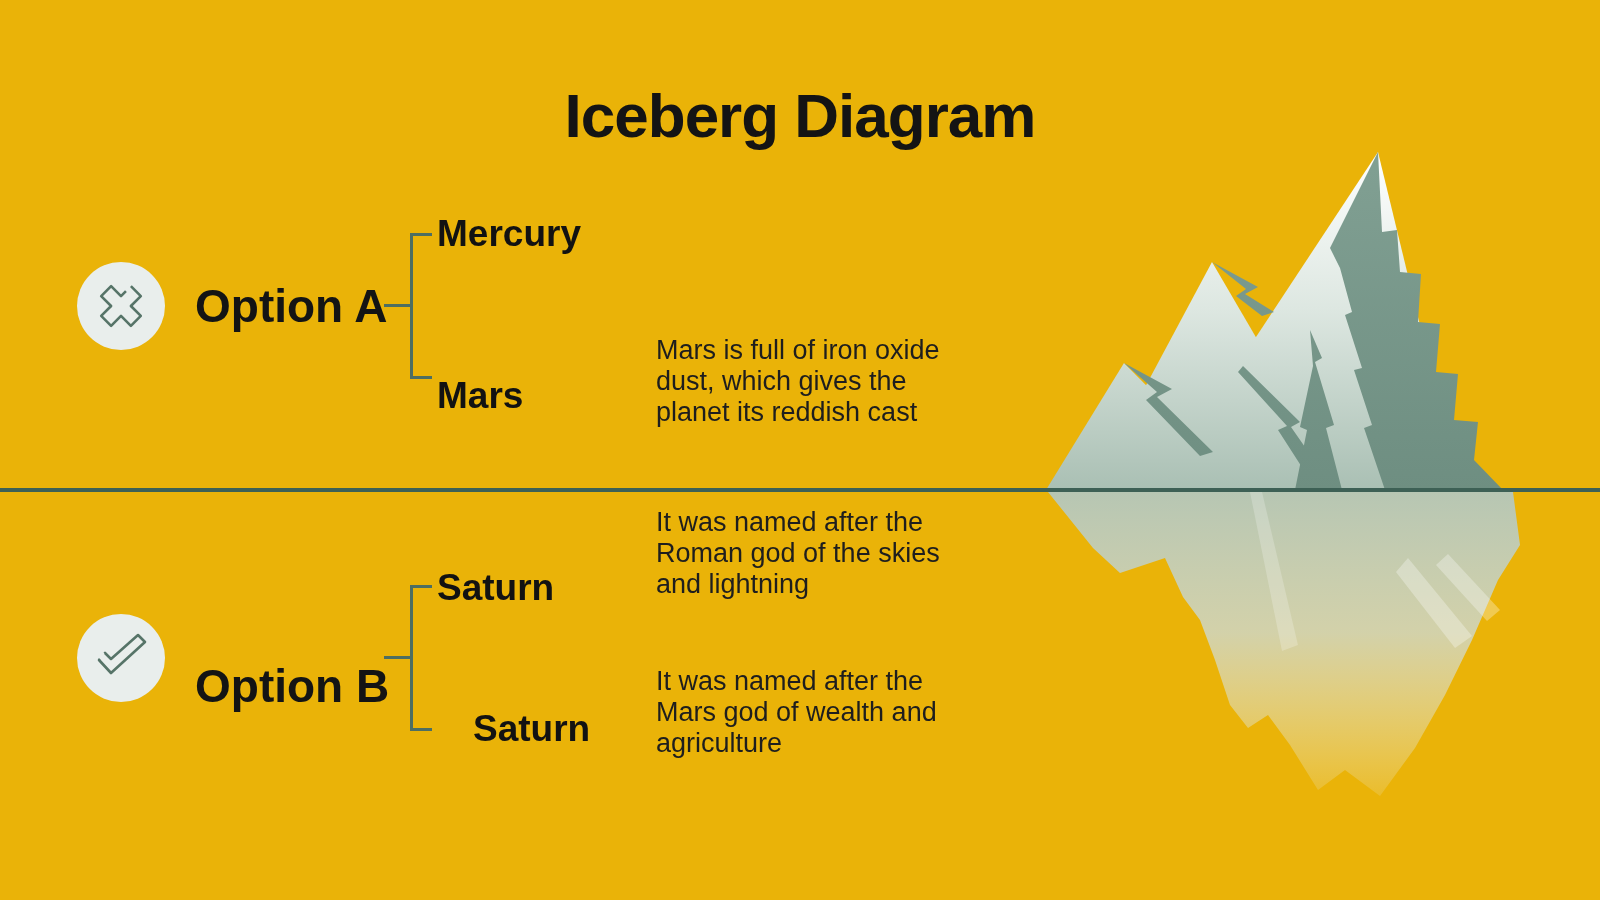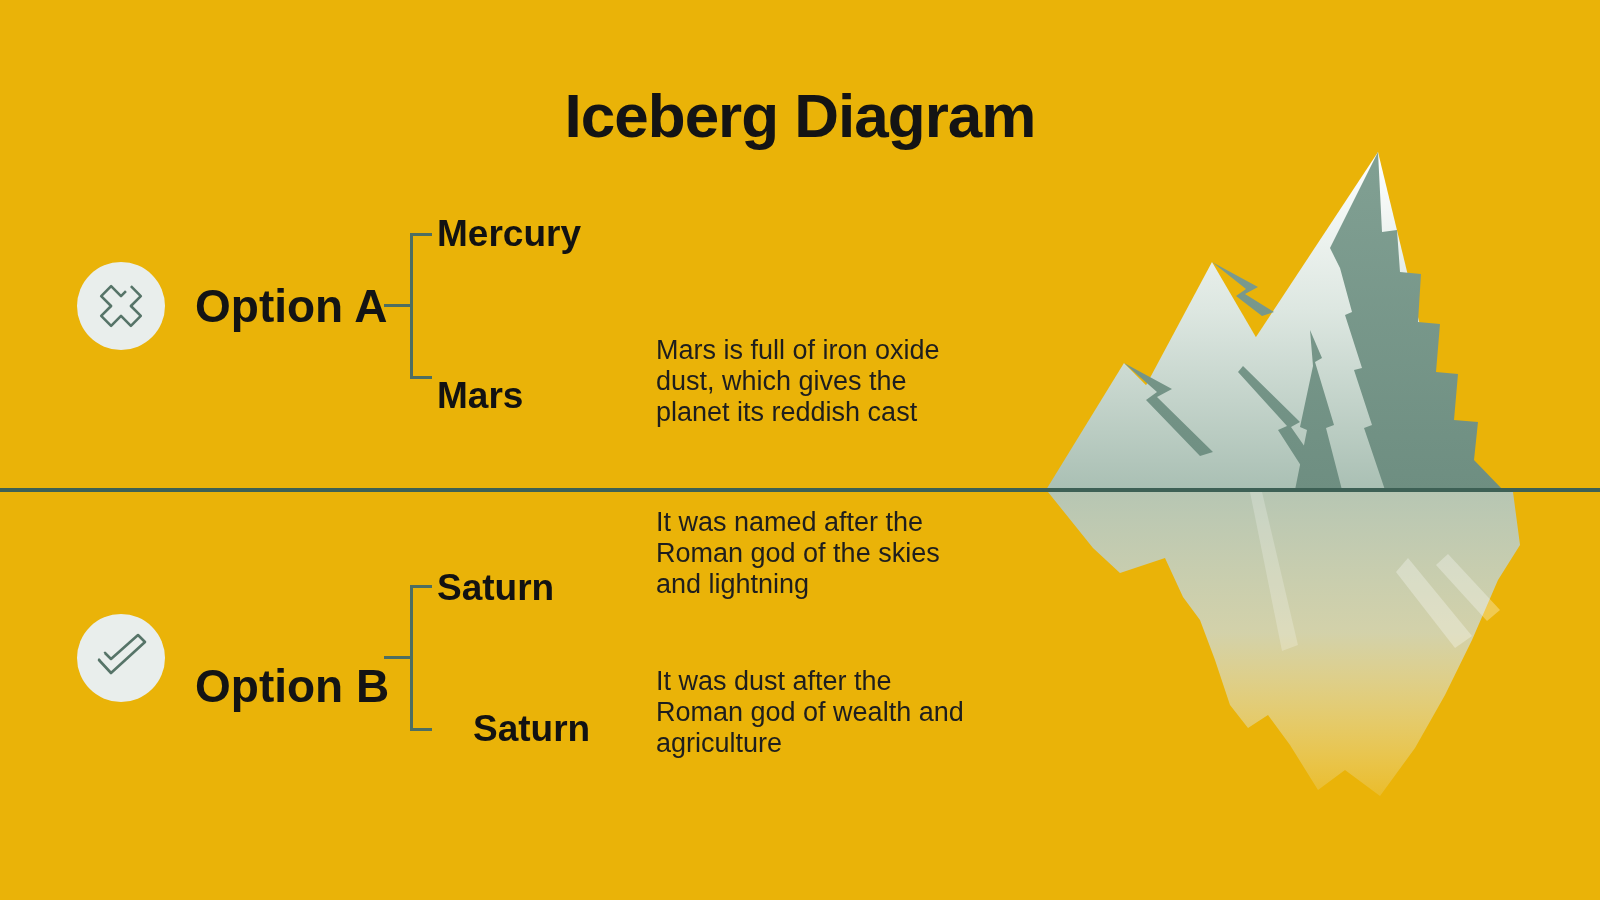--- a/index.html
+++ b/index.html
@@ -108,15 +108,15 @@
 
   <div class="line" style="left:384px;top:656px;width:28px;height:3px;"></div>
   <div class="line" style="left:410px;top:585px;width:3px;height:146px;"></div>
   <div class="line" style="left:410px;top:585px;width:22px;height:3px;"></div>
   <div class="line" style="left:410px;top:728px;width:22px;height:3px;"></div>
 
   <div class="branch-name" style="top:566px;">Saturn</div>
   <div class="branch-desc" style="top:507px;">It was named after the Roman god of the skies and lightning</div>
 
   <div class="branch-name" style="top:707px;margin-left:36px;">Saturn</div>
-  <div class="branch-desc" style="top:666px;">It was dust after the Roman god of wealth and agriculture</div>
+  <div class="branch-desc" style="top:666px;">It was named after the Mars god of wealth and agriculture</div>
 
 </div>
 
 </body></html>

